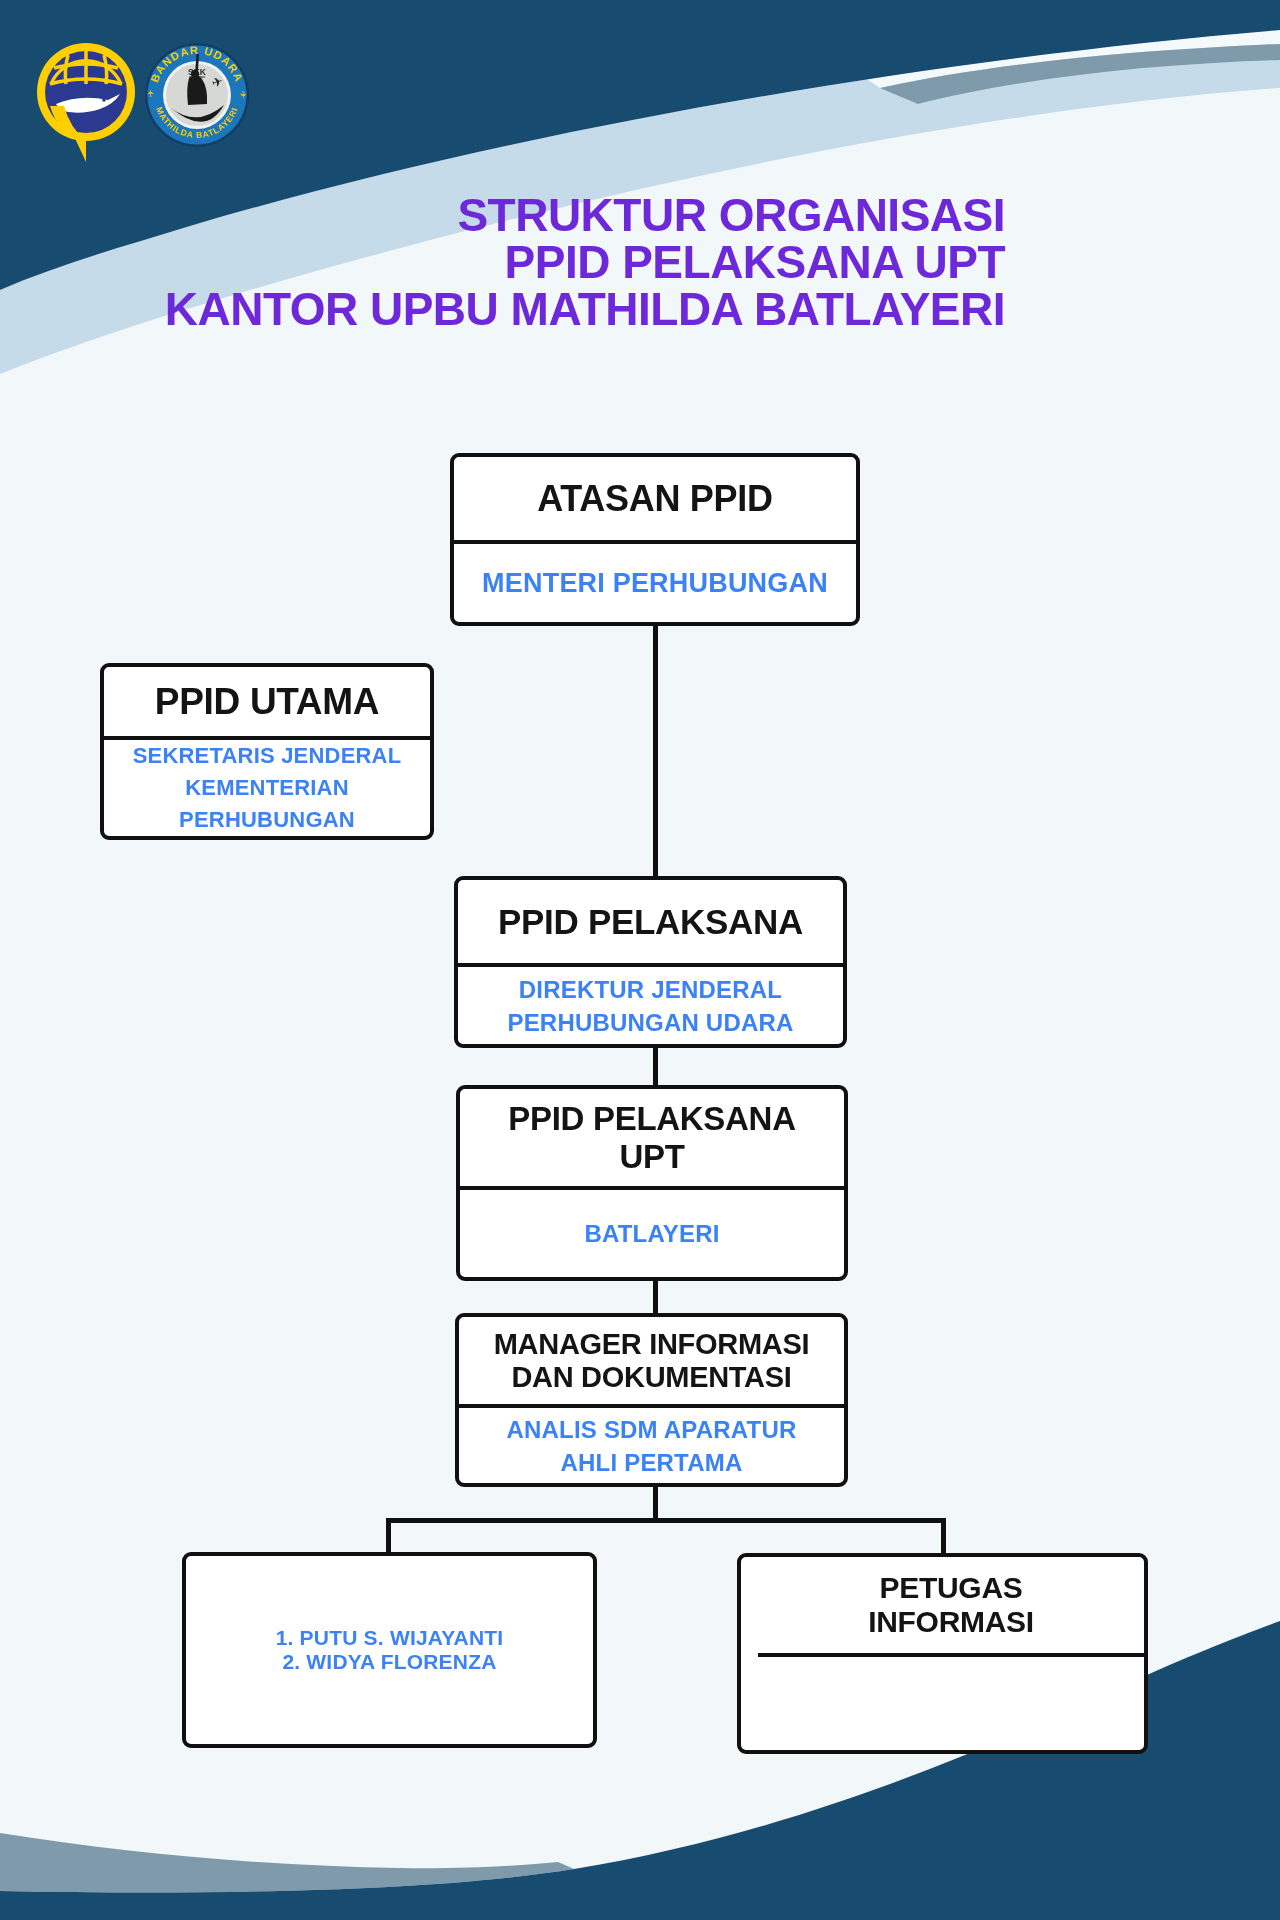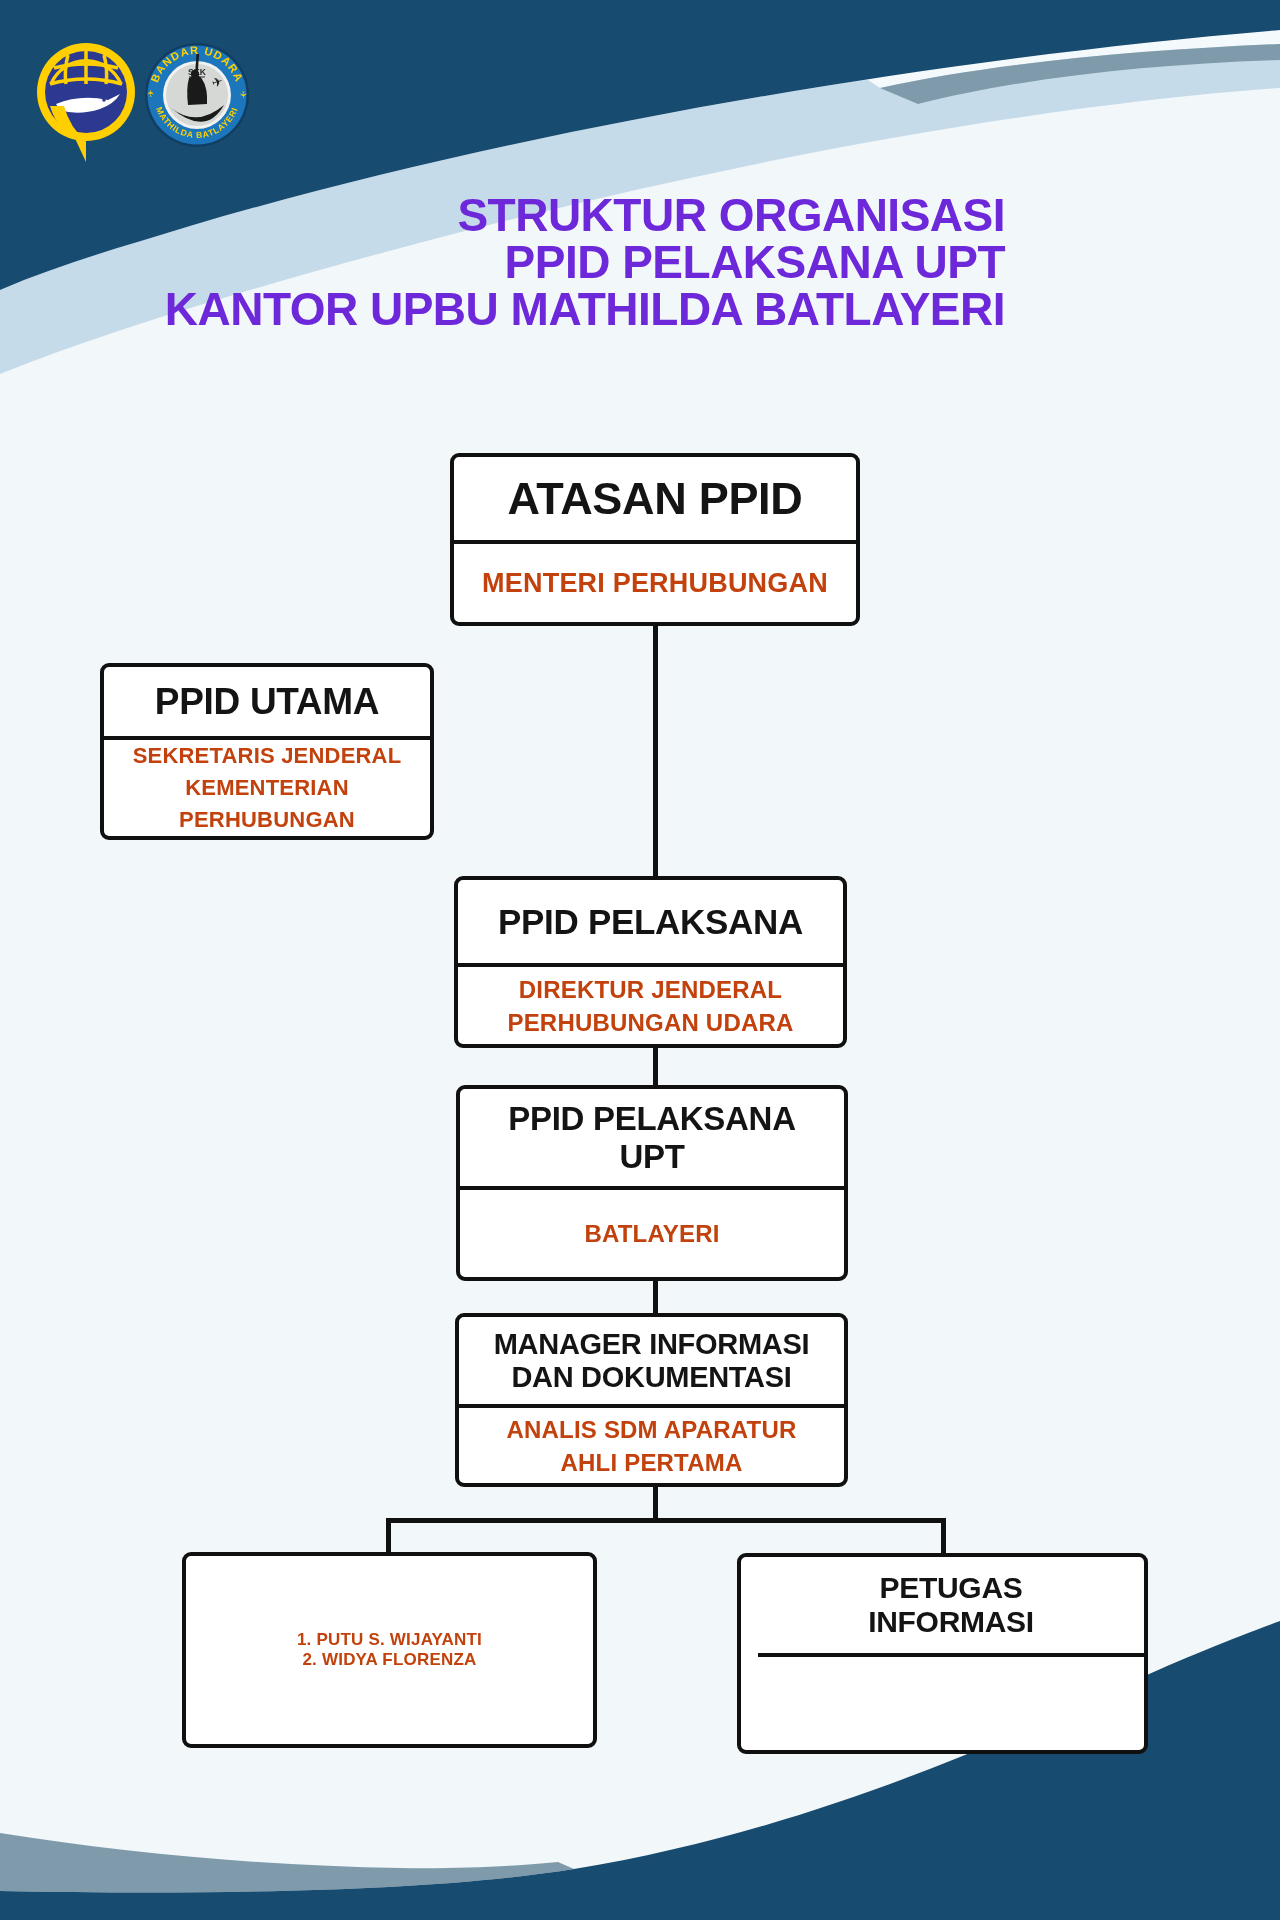--- a/index.html
+++ b/index.html
@@ -24,46 +24,46 @@
     background:#ffffff;border:4px solid #101010;border-radius:9px;
     display:flex;flex-direction:column;
   }
   .org-box .hdr{
     display:flex;flex-direction:column;align-items:center;justify-content:center;
     text-align:center;font-weight:800;color:#141414;
     border-bottom:4px solid #101010;letter-spacing:-0.3px;
   }
   .org-box .bdy{
     flex:1;display:flex;flex-direction:column;align-items:center;justify-content:center;
-    text-align:center;color:#c2410c;font-weight:800;letter-spacing:0.2px;
+    text-align:center;color:#3b82f6;font-weight:800;letter-spacing:0.2px;
   }
 
   .box-atasan{left:450px;top:453px;width:410px;height:173px;}
-  .box-atasan .hdr{height:83px;font-size:45px;}
+  .box-atasan .hdr{height:83px;font-size:36px;}
   .box-atasan .bdy{font-size:27px;}
 
   .box-utama{left:100px;top:663px;width:334px;height:177px;}
   .box-utama .hdr{height:88px;font-size:37px;}
   .box-utama .bdy{font-size:22px;line-height:32px;}
 
   .box-pelaksana{left:454px;top:876px;width:393px;height:172px;}
   .box-pelaksana .hdr{height:83px;font-size:35px;}
   .box-pelaksana .bdy{font-size:24px;line-height:33px;}
 
   .box-upt{left:456px;top:1085px;width:392px;height:196px;}
   .box-upt .hdr{height:97px;font-size:33px;line-height:38px;}
   .box-upt .bdy{font-size:24px;line-height:33px;}
 
   .box-manager{left:455px;top:1313px;width:393px;height:174px;}
   .box-manager .hdr{height:87px;font-size:29px;line-height:33px;}
   .box-manager .bdy{font-size:24px;line-height:33px;}
 
   .box-pengelola{left:182px;top:1552px;width:415px;height:196px;}
   .box-pengelola .hdr{height:86px;font-size:30px;line-height:32px;}
-  .box-pengelola .bdy{font-size:17px;}
+  .box-pengelola .bdy{font-size:21px;}
 
   .box-petugas{left:737px;top:1553px;width:411px;height:201px;padding-left:17px;}
   .box-petugas .hdr{height:96px;font-size:30px;line-height:34px;}
   .box-petugas .bdy{font-size:23px;gap:17px;}
 </style>
 </head>
 <body>
 
 <svg class="bg-svg" viewBox="0 0 1280 1920" preserveAspectRatio="none">
   <rect x="0" y="0" width="1280" height="1920" fill="#f2f7fa"></rect>

